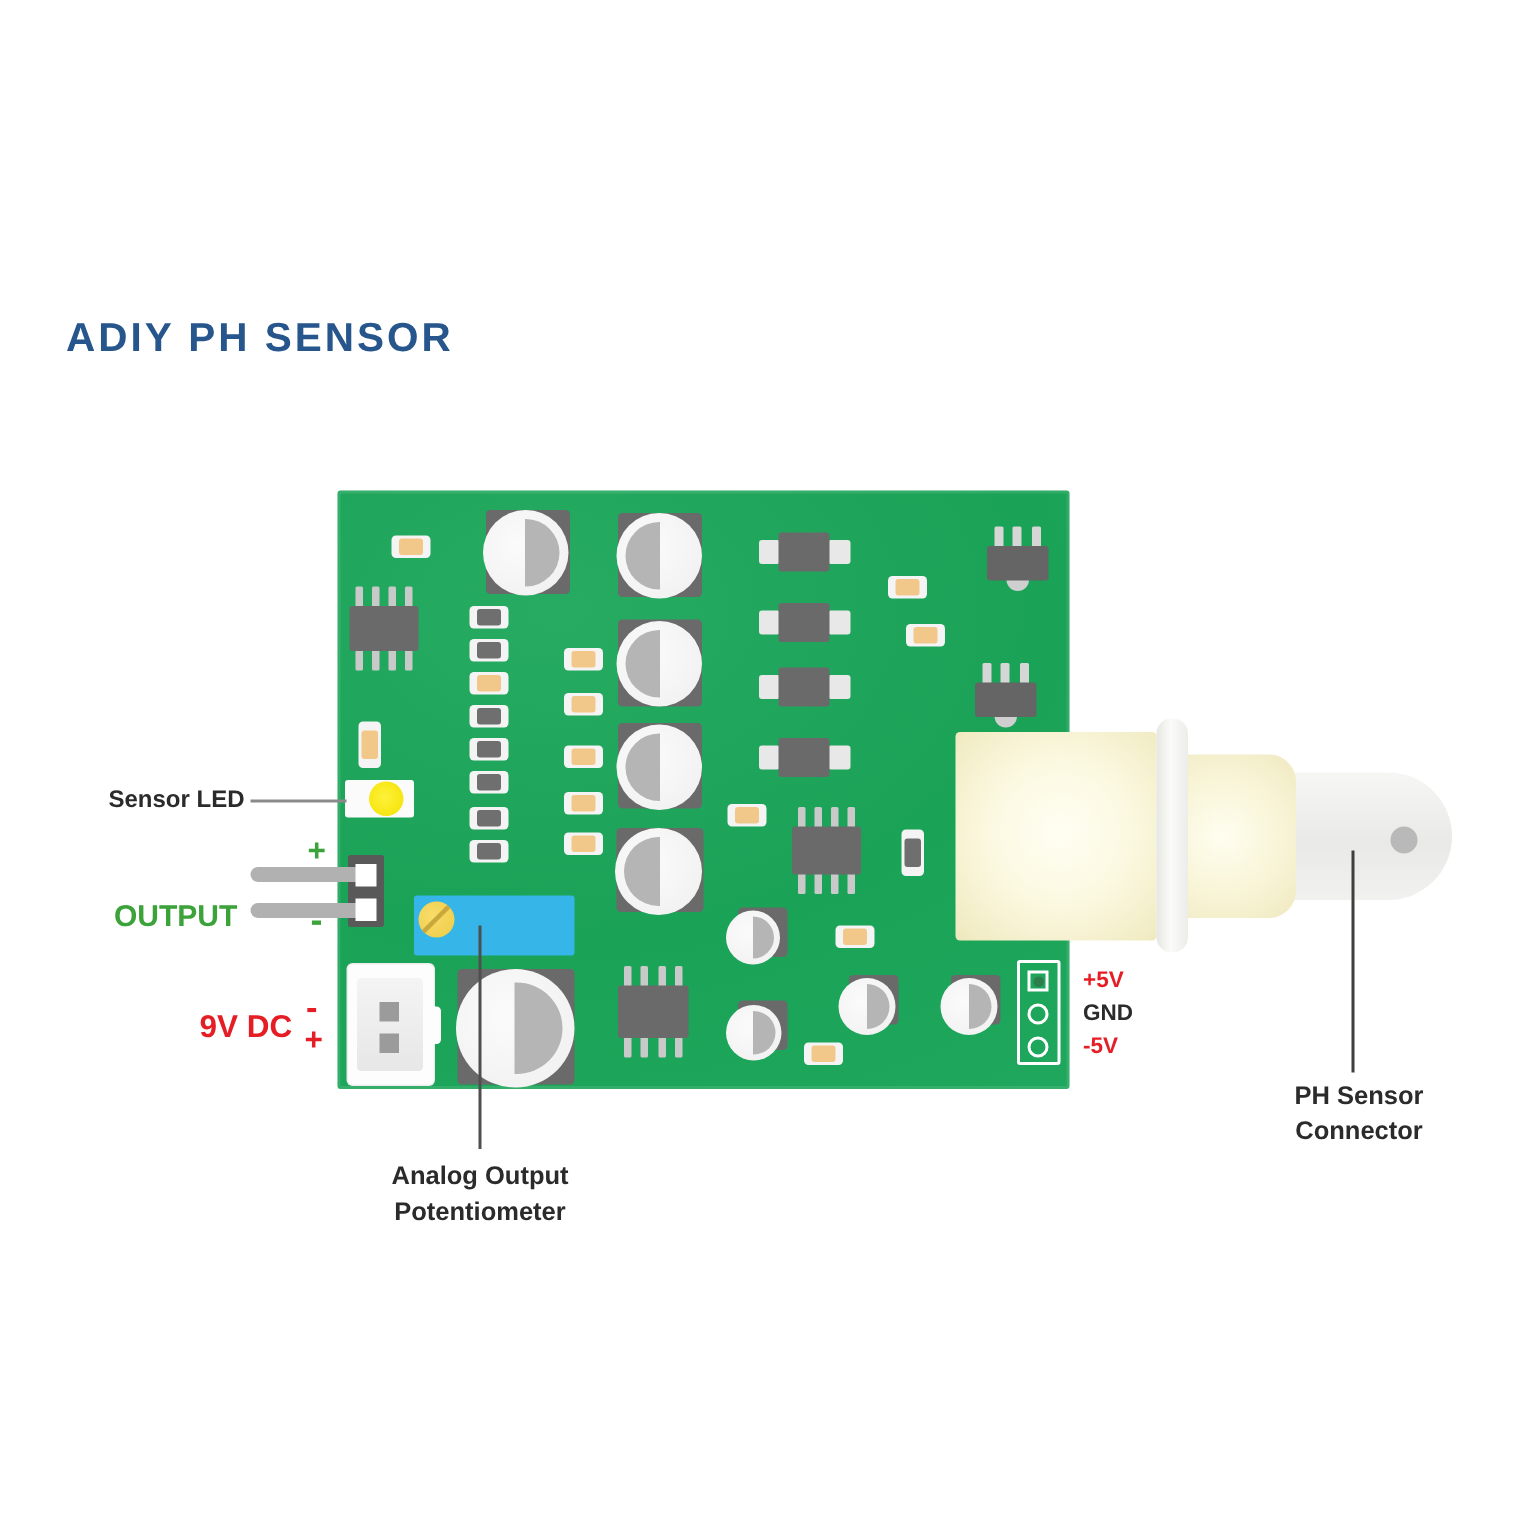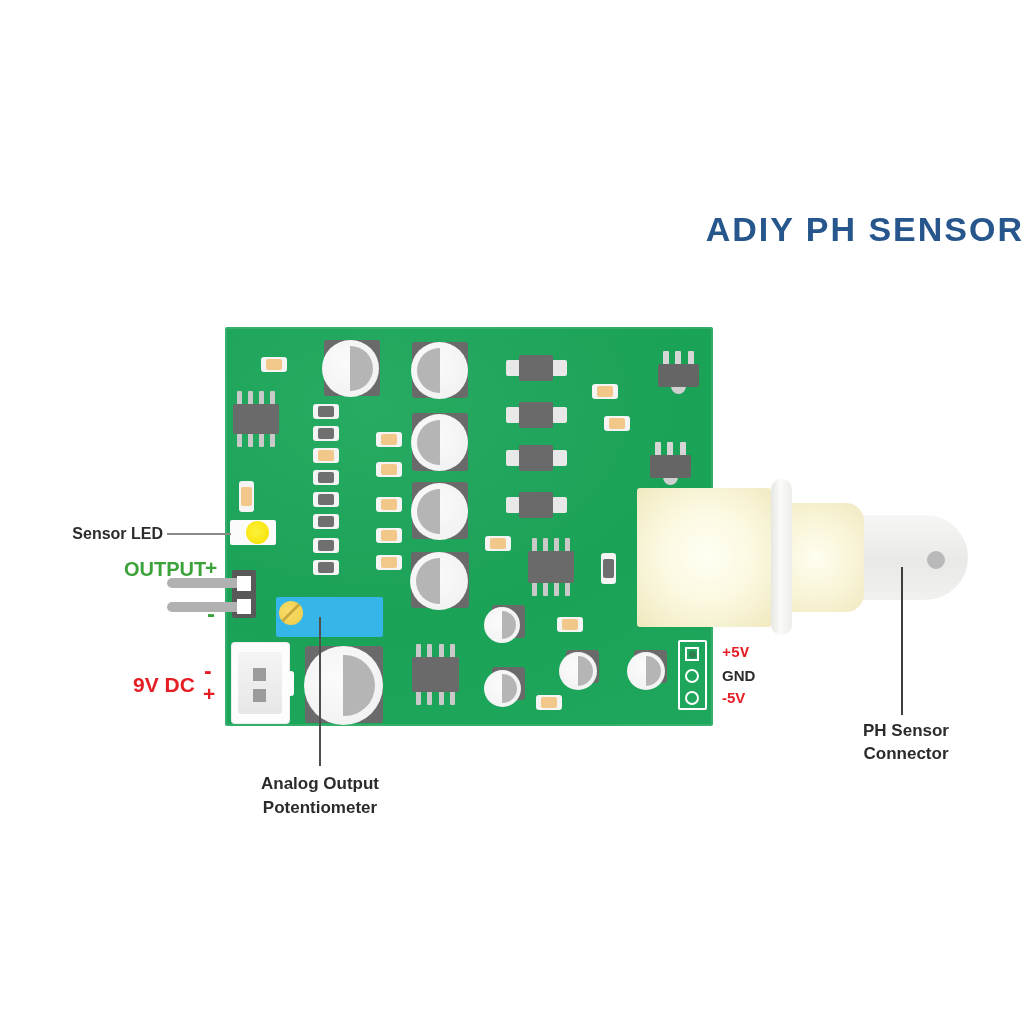--- a/index.html
+++ b/index.html
@@ -12,22 +12,22 @@
   
   #board{
     left:225px;top:327px;width:488px;height:399px;z-index:1;
     background:radial-gradient(120% 100% at 30% 20%, #27ab62 0%, #1aa257 55%, #1fa75d 100%);
     box-shadow:inset 0 0 0 2px rgba(255,255,255,0.10);
     border-radius:2px;
   }
   #components{left:0;top:0;width:1024px;height:1024px;z-index:2;}
   
   .label{position:absolute;z-index:7;white-space:nowrap;}
-  .title{left:0;top:210px;width:1024px;text-align:right;
-         font-size:34px;letter-spacing:2px;color:var(--title-navy,#26568C);}
+  .title{left:0;top:210px;width:1024px;text-align:left;
+         font-size:27px;letter-spacing:2px;color:var(--title-navy,#26568C);padding-left:44px;}
   .dark{color:var(--label-dark,#2B2B2B);}
   .red{color:var(--label-red,#E51E25);}
   .green{color:var(--label-green,#3CA23A);}
   .leader{position:absolute;z-index:6;}
   
   .bnc{z-index:5;}
 </style>
 </head>
 <body>
 
@@ -225,27 +225,27 @@
   <div class="abs bnc" style="left:789px;top:503px;width:75px;height:109px;background:radial-gradient(circle at 35% 50%,#fffef0,#f8f4d6 55%,#efe9c0);border-radius:0 18px 18px 0;"></div>
   <div class="abs bnc" style="left:637px;top:488px;width:134px;height:139px;background:radial-gradient(circle at 52% 48%,#fffef2 0%,#fcf9e2 45%,#f1ecc4 90%,#ece6ba 100%);border-radius:3px;"></div>
   <div class="abs bnc" style="left:771px;top:479px;width:21px;height:156px;background:linear-gradient(90deg,#e6e6e2,#fbfbf9 45%,#ecece8);border-radius:10px;"></div>
 
   <div class="leader" style="left:167px;top:533px;width:64px;height:2px;background:#8a8a8a;"></div>
   <div class="leader" style="left:319px;top:617px;width:2px;height:149px;background:#4f4f4f;"></div>
   <div class="leader" style="left:901px;top:567px;width:2px;height:148px;background:#3f3f3f;"></div>
 
   <div class="label dark" style="right:861px;top:525px;font-size:16px;">Sensor LED</div>
   <div class="label green" style="left:205px;top:556px;font-size:21px;">+</div>
-  <div class="label green" style="left:76px;top:558px;font-size:20px;margin-left:48px;">OUTPUT</div>
+  <div class="label green" style="left:76px;top:600px;font-size:20px;">OUTPUT</div>
   <div class="label green" style="left:207px;top:600px;font-size:24px;">-</div>
   <div class="label red" style="left:204px;top:658px;font-size:23px;">-</div>
   <div class="label red" style="left:133px;top:673px;font-size:21px;">9V DC</div>
   <div class="label red" style="left:203px;top:682px;font-size:21px;">+</div>
 
-  <div class="label red" style="left:722px;top:645px;font-size:15px;font-family:Liberation Mono, monospace;">+5V</div>
+  <div class="label red" style="left:722px;top:645px;font-size:15px;">+5V</div>
   <div class="label dark" style="left:722px;top:667px;font-size:15px;">GND</div>
   <div class="label red" style="left:722px;top:689px;font-size:15px;">-5V</div>
 
   <div class="label dark" style="left:836px;top:719px;width:140px;text-align:center;font-size:17px;line-height:23px;white-space:normal;">
     <div>PH Sensor</div>
     <div>Connector</div>
   </div>
   <div class="label dark" style="left:240px;top:772px;width:160px;text-align:center;font-size:17px;line-height:24px;white-space:normal;">
     <div>Analog Output</div>
     <div>Potentiometer</div>

